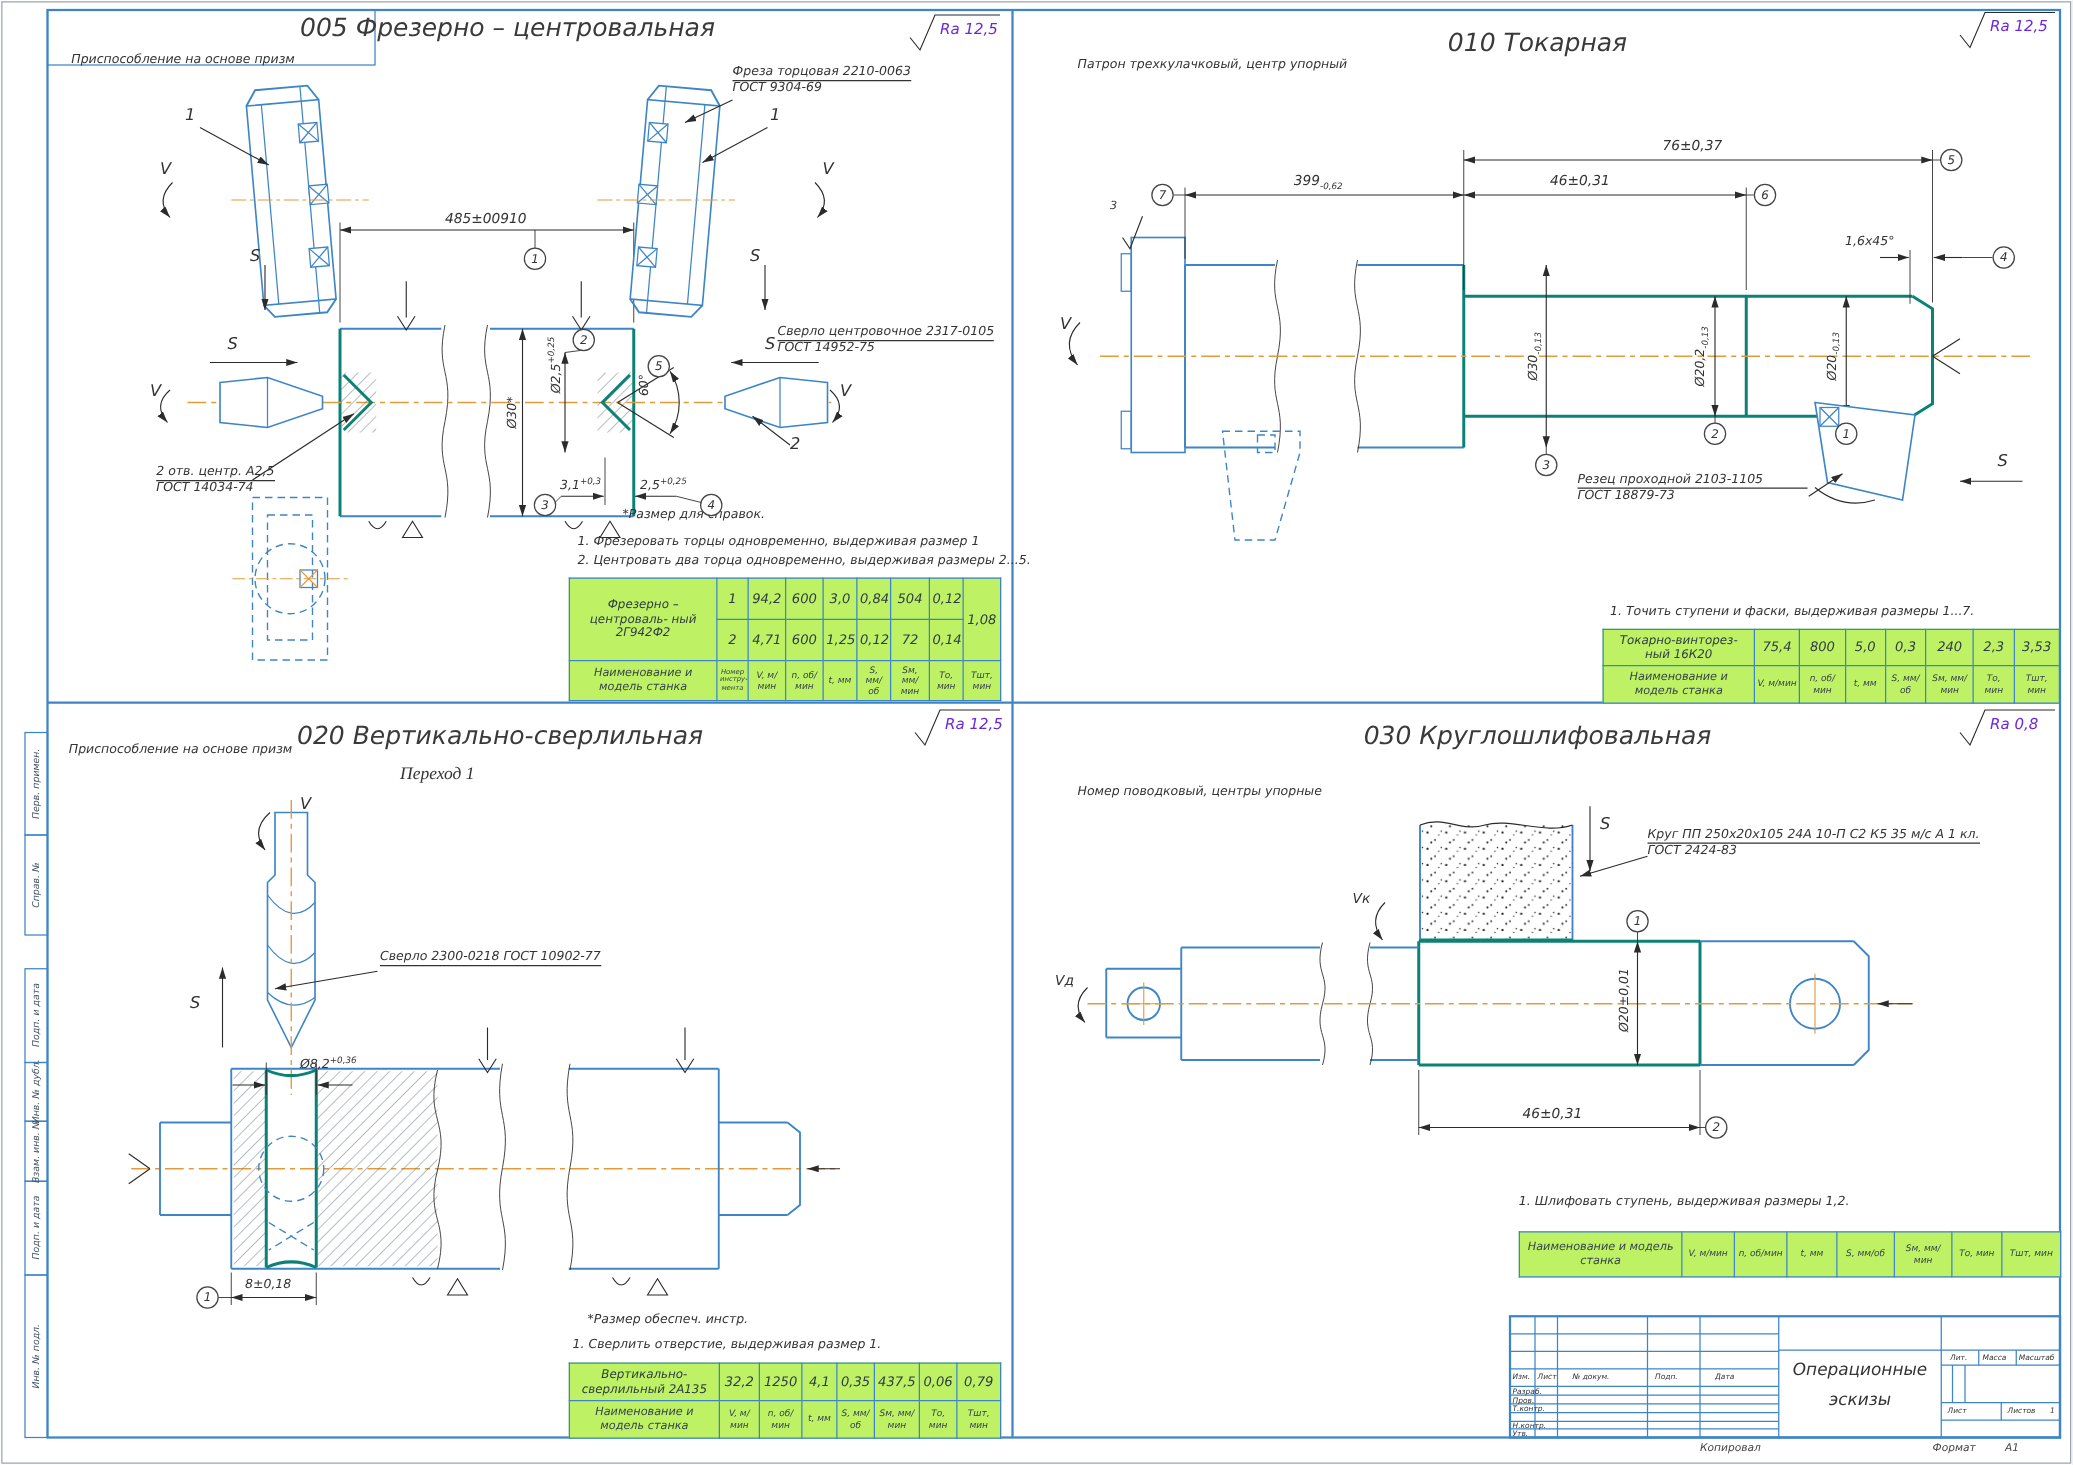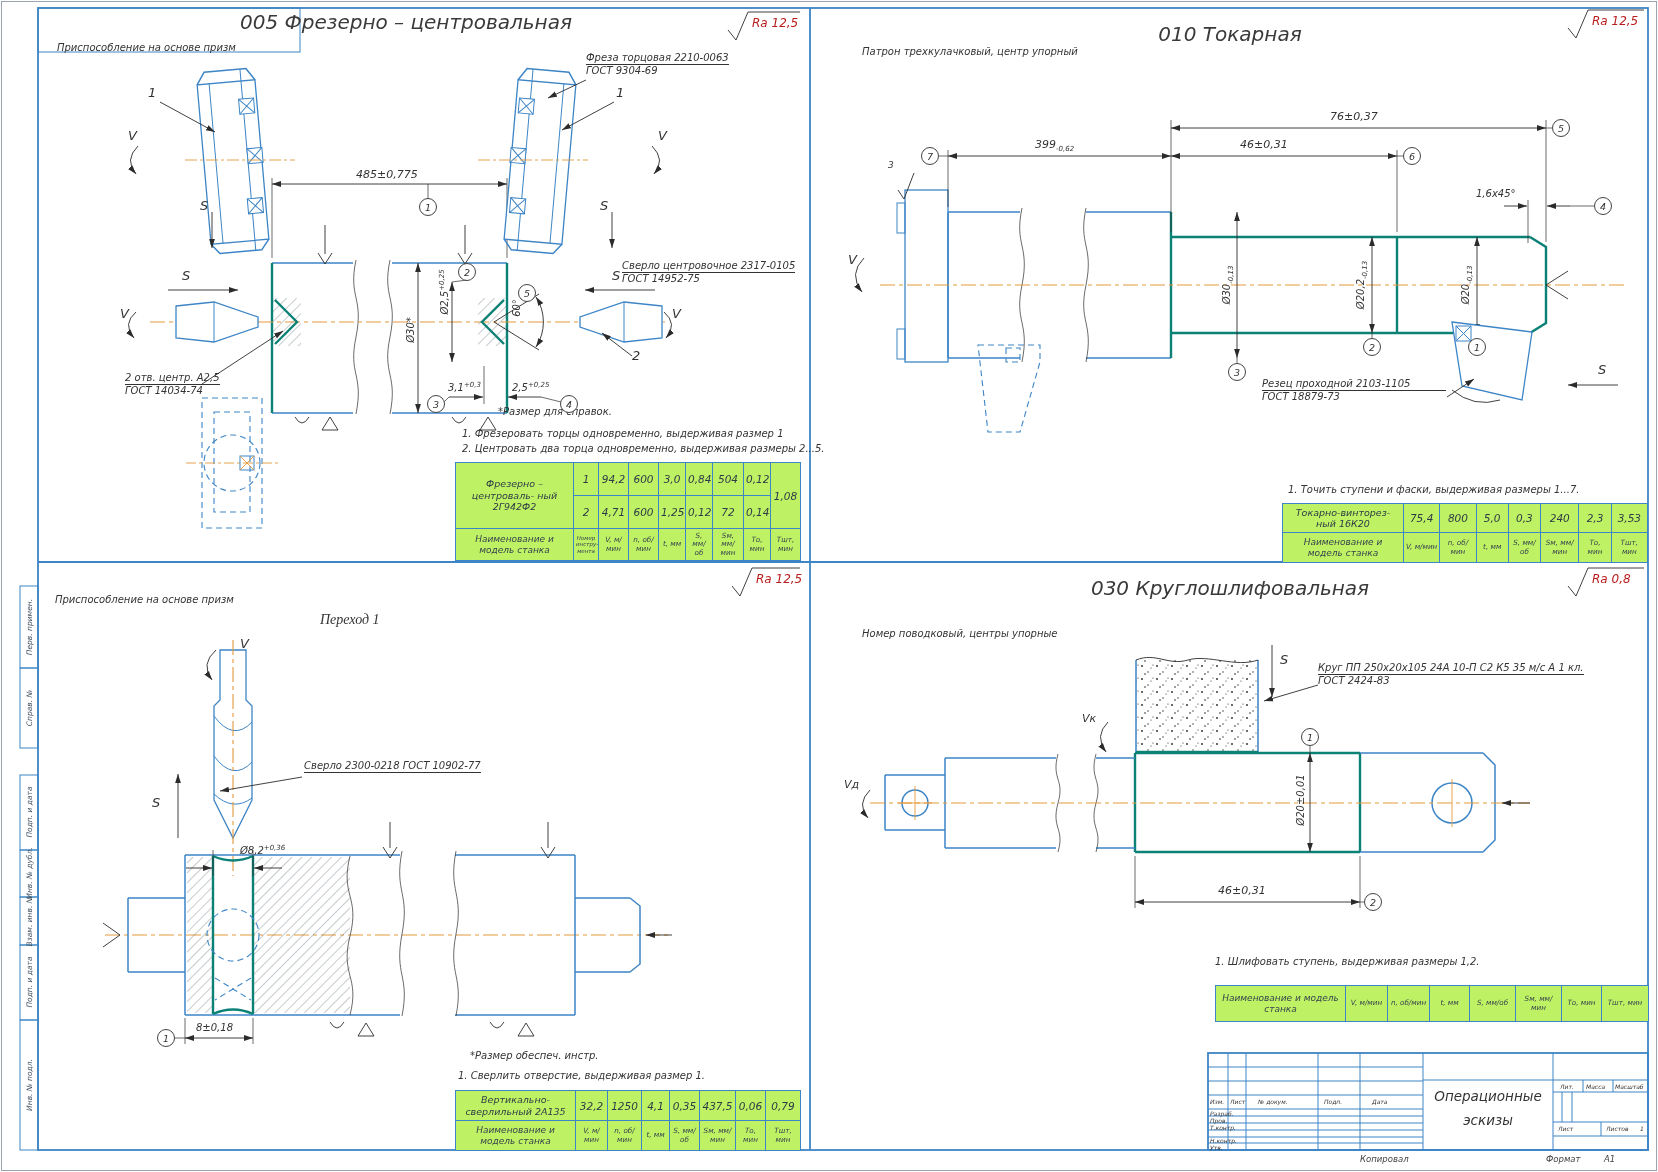--- a/index.html
+++ b/index.html
@@ -24,21 +24,21 @@
   .sub{font-size:14px;text-align:left;font-family:Liberation Serif, serif;}
   .mv{font-size:13px}
   .rot{transform:translate(-50%,-50%) rotate(-90deg);}
   .ul{border-bottom:1px solid #333;padding-bottom:1px;}
   sup,sub{font-size:7px;}
   .co{position:absolute;width:16px;height:16px;border:1px solid #444;border-radius:50%;
       font:italic 9.5px "DejaVu Sans",sans-serif;color:#333;display:flex;align-items:center;
       justify-content:center;background:#fff;z-index:3;transform:translate(-50%,-50%);}
   .vert{position:absolute;font:italic 7.5px "DejaVu Sans",sans-serif;color:#456;
         white-space:nowrap;z-index:3;transform:translate(-50%,-50%) rotate(-90deg);}
-  .ra{position:absolute;z-index:3;font:italic 12px "DejaVu Sans",sans-serif;color:#b91c1c;white-space:nowrap;}
+  .ra{position:absolute;z-index:3;font:italic 12px "DejaVu Sans",sans-serif;color:#6d28d9;white-space:nowrap;}
   table.tb{position:absolute;border-collapse:collapse;table-layout:fixed;z-index:3;background:#bef264;}
   table.tb td{border:1.3px solid #3d85c6;font:italic 10.5px "DejaVu Sans",sans-serif;color:#2e3b46;
       text-align:center;vertical-align:middle;padding:0 2px;overflow:hidden;}
   table.tb td.hd{font-size:7.2px;line-height:1.15;color:#37434e;}
   table.tb td.mach{font-size:9.5px;line-height:1.2;}
   .tbk{position:absolute;z-index:3;font:italic 6px "DejaVu Sans",sans-serif;color:#333;white-space:nowrap;}
   .doc-title{position:absolute;z-index:3;font:italic 13.5px "DejaVu Sans",sans-serif;color:#333;
       text-align:center;white-space:nowrap;}
   .ftr{position:absolute;z-index:3;font:italic 8.5px "DejaVu Sans",sans-serif;color:#444;white-space:nowrap;}
 </style>
@@ -382,21 +382,21 @@
 <span class="lbl mv" style="left:148px;top:85px;">1</span>
 <span class="lbl mv" style="left:616px;top:85px;">1</span>
 <span class="lbl mv" style="left:128px;top:128px;">V</span>
 <span class="lbl mv" style="left:658px;top:128px;">V</span>
 <span class="lbl mv" style="left:200px;top:198px;">S</span>
 <span class="lbl mv" style="left:600px;top:198px;">S</span>
 <span class="lbl mv" style="left:182px;top:268px;">S</span>
 <span class="lbl mv" style="left:612px;top:268px;">S</span>
 <span class="lbl mv" style="left:120px;top:306px;">V</span>
 <span class="lbl mv" style="left:672px;top:306px;">V</span>
-<span class="lbl" style="left:356px;top:168px;">485±0,775</span>
+<span class="lbl" style="left:356px;top:168px;">485±00910</span>
 <span class="lbl sm rot" style="left:444px;top:292px;"><span>Ø2,5</span><sup>+0,25</sup></span>
 <span class="lbl sm rot" style="left:410px;top:330px;">Ø30*</span>
 <span class="lbl sm rot" style="left:516px;top:308px;">60°</span>
 <span class="lbl sm" style="left:448px;top:381px;"><span>3,1</span><sup>+0,3</sup></span>
 <span class="lbl sm" style="left:512px;top:381px;"><span>2,5</span><sup>+0,25</sup></span>
 <div class="lbl sm" style="left:125px;top:372px;">
   <div class="ul">2 отв. центр. А2,5</div>
   <div>ГОСТ 14034-74</div>
 </div>
 <div class="lbl sm" style="left:622px;top:260px;">
@@ -514,20 +514,21 @@
     <td class="hd">n, об/мин</td>
     <td class="hd">t, мм</td>
     <td class="hd">S, мм/об</td>
     <td class="hd">Sм, мм/мин</td>
     <td class="hd">То, мин</td>
     <td class="hd">Тшт, мин</td>
   </tr>
 </tbody>
     </table>
 
+<div class="lbl t-title" style="left:220px;top:576px;width:360px;">020 Вертикально-сверлильная</div>
 <div class="lbl sub" style="left:320px;top:612px;width:160px;">Переход 1</div>
 <span class="ra" style="left:756px;top:572px;">Ra 12,5</span>
 <span class="lbl sm" style="left:55px;top:594px;">Приспособление на основе призм</span>
 <span class="lbl mv" style="left:240px;top:636px;">V</span>
 <span class="lbl mv" style="left:152px;top:795px;">S</span>
 <span class="lbl sm ul" style="left:304px;top:760px;">Сверло 2300-0218 ГОСТ 10902-77</span>
 <span class="lbl sm" style="left:240px;top:844px;"><span>Ø8,2</span><sup>+0,36</sup></span>
 <span class="lbl sm" style="left:196px;top:1022px;">8±0,18</span>
 <span class="co" style="left:166px;top:1038px;">1</span>
 <span class="lbl sm" style="left:470px;top:1050px;">*Размер обеспеч. инстр.</span>

